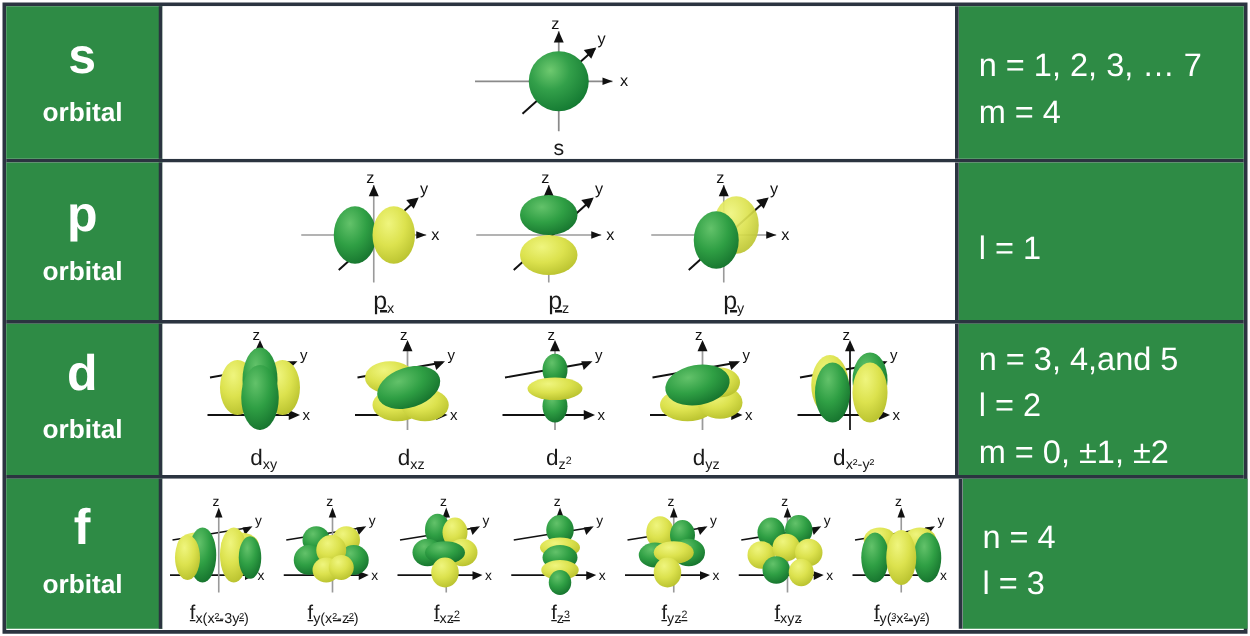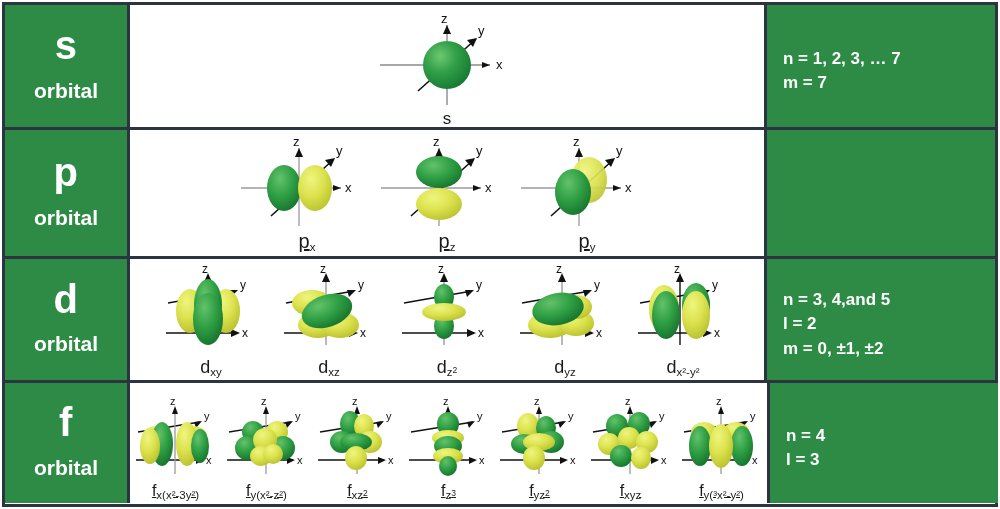--- a/index.html
+++ b/index.html
@@ -73,21 +73,21 @@
   
   .cell-qn{
     flex:0 0 228px;
     box-sizing:border-box;
     background:#2e8b45;
     color:#ffffff;
     padding:10px 0 0 16px;
     display:flex;flex-direction:column;justify-content:center;
   }
   .cell-qn .qline{
-    font-size:17px;font-weight:bold;line-height:1.42;white-space:nowrap;
+    font-size:26px;font-weight:normal;line-height:1.42;white-space:nowrap;
   }
   .svgbox{display:block;overflow:visible;}
 
   .olabel{
     font-size:17px;color:#1a1a1a;line-height:1;
     white-space:nowrap;margin-top:1px;
   }
   .olabel .sub{font-size:11.5px;vertical-align:-0.28em;}
   .olabel .subsup{font-size:8.5px;vertical-align:0.05em;}
   .row-f .olabel{font-size:16px;text-decoration:underline;}
@@ -131,21 +131,21 @@
               <text x="124" y="56" font-family="Liberation Sans, sans-serif" font-size="13" fill="#111">x</text>
               <text x="106" y="22" font-family="Liberation Sans, sans-serif" font-size="13" fill="#111">y</text>
               <text x="69" y="10" font-family="Liberation Sans, sans-serif" font-size="13" fill="#111">z</text>
             </svg>
             <div class="olabel"><span>s</span></div>
           </div>
         </div>
       </div>
       <div class="cell-qn">
         <div class="qline">n = 1, 2, 3, … 7</div>
-        <div class="qline">m = 7</div>
+        <div class="qline">m = 4</div>
       </div>
     </div>
 
     <div class="row row-p">
       <div class="cell-label">
         <div class="letter">p</div>
         <div class="word">orbital</div>
       </div>
       <div class="cell-diagram">
         <div class="orb-strip" style="padding-bottom:4px;">
@@ -215,20 +215,21 @@
               <text x="108" y="58" font-size="13" font-family="Liberation Sans, sans-serif" fill="#111">x</text>
               <text x="99" y="21" font-size="13" font-family="Liberation Sans, sans-serif" fill="#111">y</text>
               <text x="56" y="12" font-size="13" font-family="Liberation Sans, sans-serif" fill="#111">z</text>
             </svg>
             <div class="olabel"><span>p</span><span class="sub">y</span></div>
           </div>
 
         </div>
       </div>
       <div class="cell-qn">
+        <div class="qline">l = 1</div>
       </div>
     </div>
 
     <div class="row row-d">
       <div class="cell-label">
         <div class="letter">d</div>
         <div class="word">orbital</div>
       </div>
       <div class="cell-diagram">
         <div class="orb-strip" style="padding-bottom:3px;">

